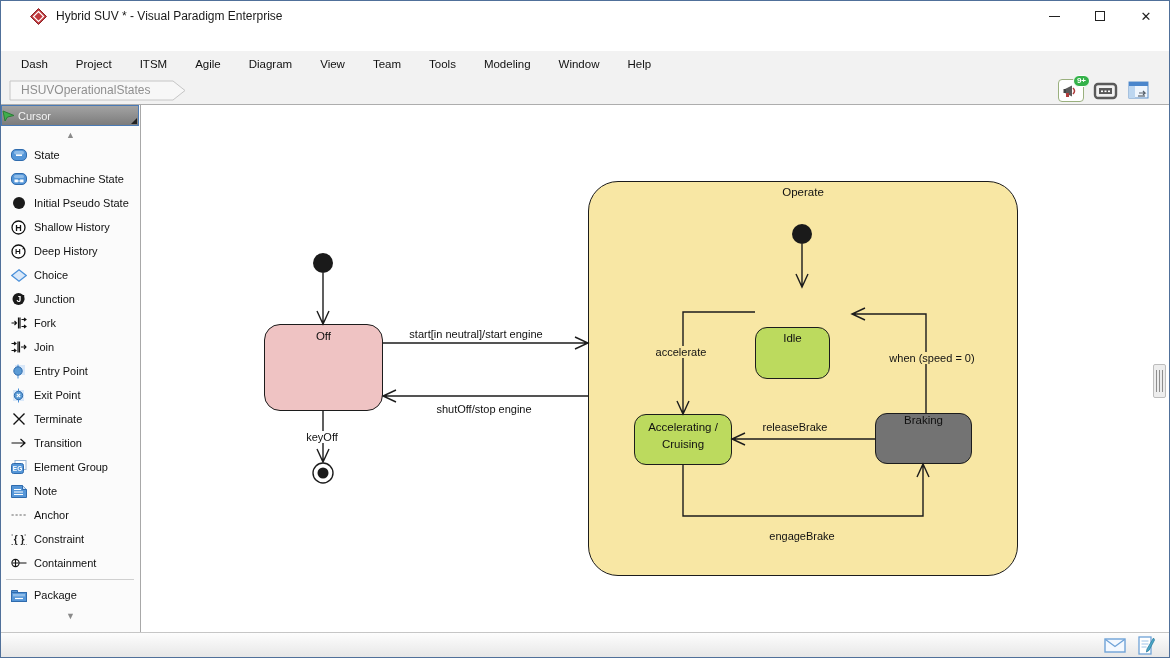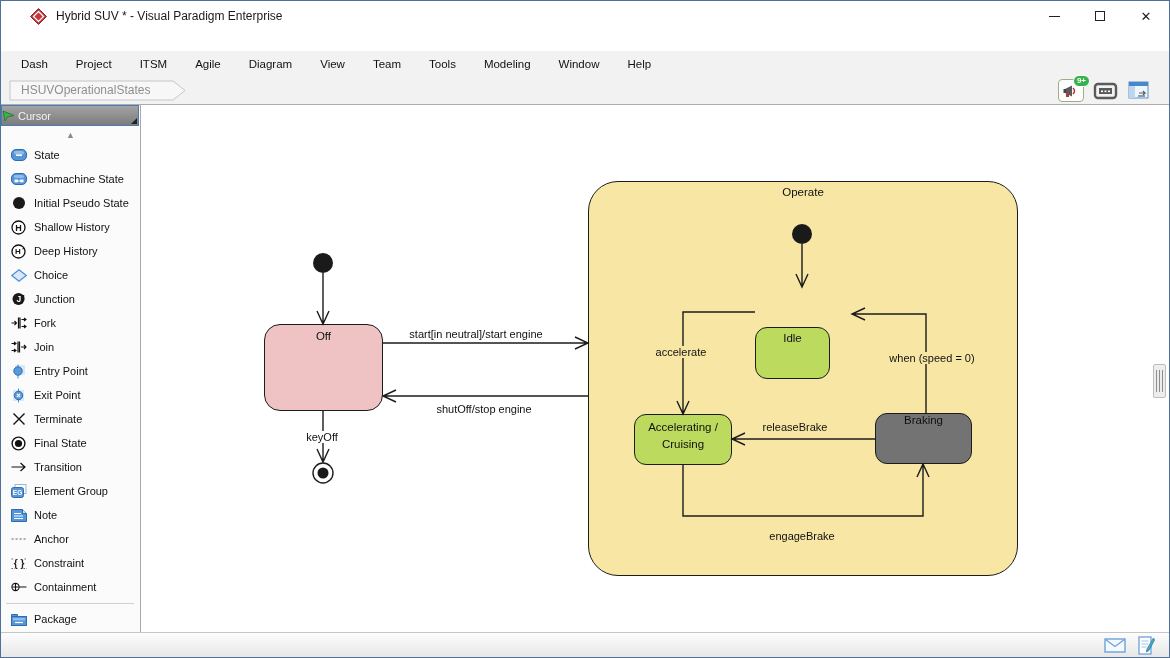--- a/index.html
+++ b/index.html
@@ -261,29 +261,20 @@
       <div class="tb-item">
         <span class="tb-ic">
             <svg width="14" height="14" viewBox="0 0 14 14">
               <path d="M1.5,1.5 L12.5,12.5 M12.5,1.5 L1.5,12.5" stroke="#111" stroke-width="1.4"></path>
             </svg>
           </span>
         <span>Terminate</span>
       </div>
       <div class="tb-item">
         <span class="tb-ic">
-            <svg width="15" height="15" viewBox="0 0 15 15">
-              <circle cx="7.5" cy="7.5" r="6.4" fill="#fff" stroke="#111" stroke-width="1.4"></circle>
-              <circle cx="7.5" cy="7.5" r="3.6" fill="#111"></circle>
-            </svg>
-          </span>
-        <span>Final State</span>
-      </div>
-      <div class="tb-item">
-        <span class="tb-ic">
             <svg width="16" height="12" viewBox="0 0 16 12">
               <path d="M0.5,6 h13 M9.5,2 l4.5,4 l-4.5,4" stroke="#111" stroke-width="1.2" fill="none"></path>
             </svg>
           </span>
         <span>Transition</span>
       </div>
       <div class="tb-item">
         <span class="tb-ic">
             <svg width="16" height="14" viewBox="0 0 16 14">
               <rect x="4" y="0.5" width="11" height="9" fill="#fff" stroke="#9ab6d4"></rect>

